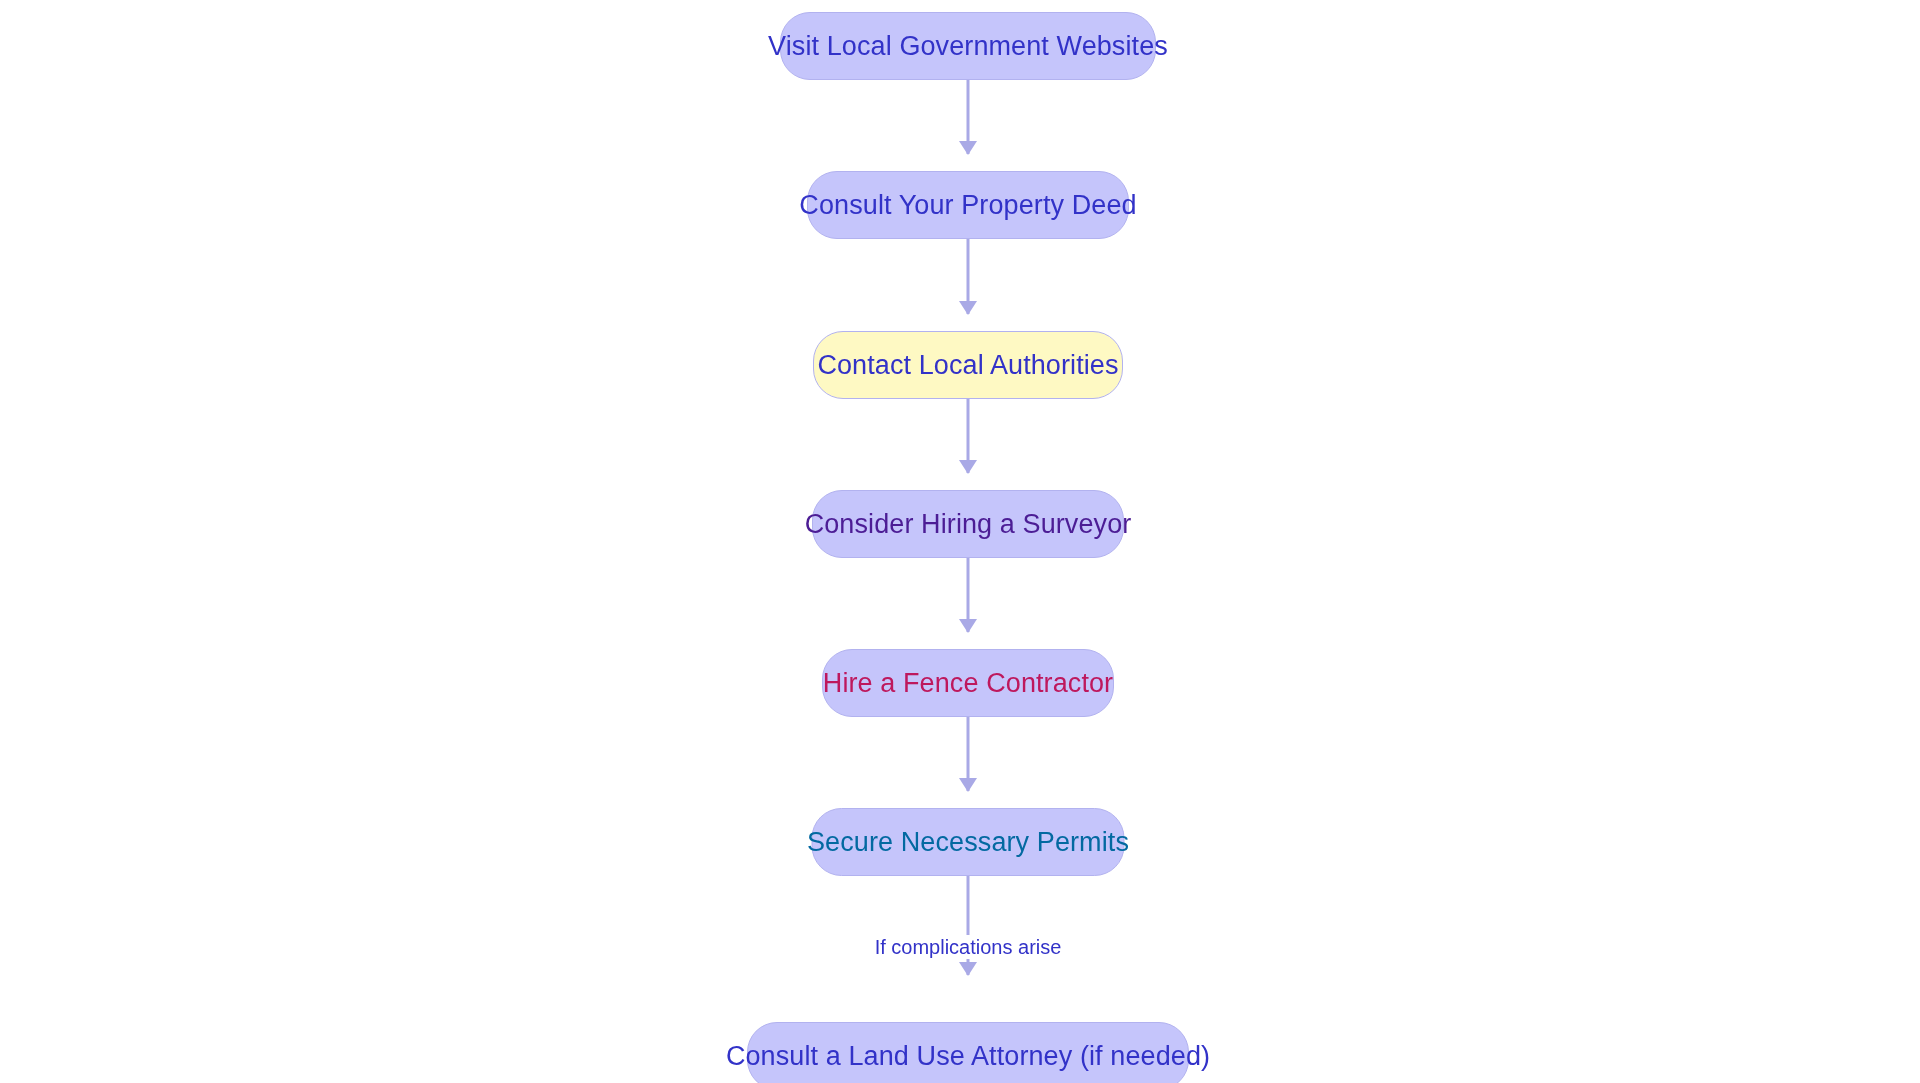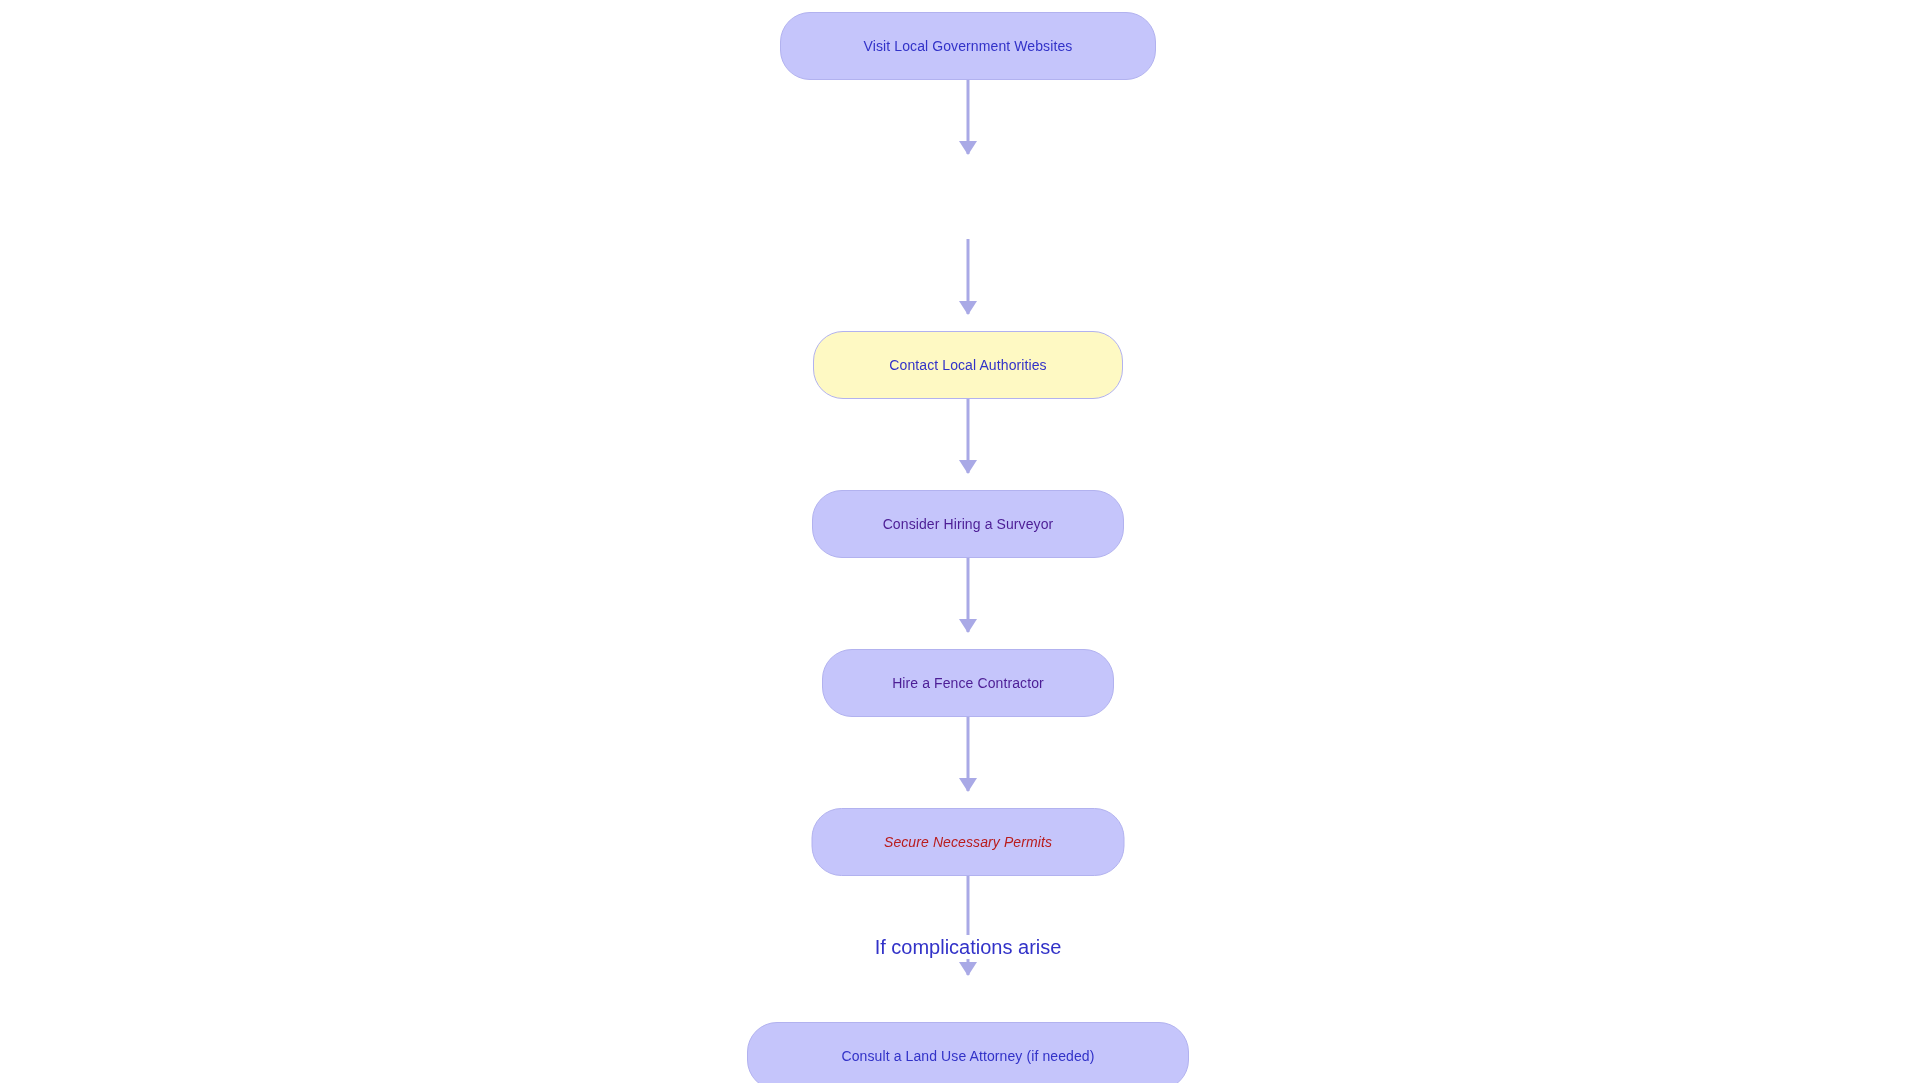--- a/index.html
+++ b/index.html
@@ -31,21 +31,21 @@
     justify-content: center;
     background: #c5c5fb;
     border: 1px solid #b2b2ef;
     border-radius: 30px;
     height: 68px;
     padding: 0 28px;
     white-space: nowrap;
   }
   .node-label {
     color: #3232c8;
-    font-size: 14px;
+    font-size: 27px;
     font-family: "Liberation Sans", sans-serif;
     letter-spacing: 0.1px;
     line-height: 1;
   }
 
   
   .edge {
     position: absolute;
     transform: translateX(-50%);
     width: 3px;
@@ -85,28 +85,31 @@
     <div class="edge" style="left: 968px; top: 558px; height: 74px; background: rgb(169, 169, 230);"></div>
     <div class="arrowhead" style="left: 968px; top: 619px; border-top-color: rgb(169, 169, 230);"></div>
     <div class="edge" style="left: 968px; top: 717px; height: 74px; background: rgb(169, 169, 230);"></div>
     <div class="arrowhead" style="left: 968px; top: 778px; border-top-color: rgb(169, 169, 230);"></div>
     <div class="edge" style="left: 968px; top: 876px; height: 99px; background: rgb(169, 169, 230);"></div>
     <div class="arrowhead" style="left: 968px; top: 962px; border-top-color: rgb(169, 169, 230);"></div>
     <div class="edge-label" style="left: 968px; top: 935px; color: rgb(50, 50, 200);">If complications arise</div>
     <div class="node" style="left: 968px; top: 12px; width: 376px; background: rgb(197, 197, 251); border-color: rgb(178, 178, 239);">
       <span class="node-label" style="color: rgb(50, 50, 200);">Visit Local Government Websites</span>
     </div>
+    <div class="node" style="left: 968px; top: 171px; width: 322px; background: rgb(197, 197, 251); border-color: rgb(178, 178, 239);">
+      <span class="node-label" style="color: rgb(50, 50, 200);">Consult Your Property Deed</span>
+    </div>
     <div class="node" style="left: 968px; top: 331px; width: 310px; background: #fef9c3; border-color: rgb(178, 178, 239); align-items: center;">
       <span class="node-label" style="color: rgb(50, 50, 200);">Contact Local Authorities</span>
     </div>
     <div class="node" style="left: 968px; top: 490px; width: 312px; background: rgb(197, 197, 251); border-color: rgb(178, 178, 239);">
       <span class="node-label" style="color: #4c1d95;">Consider Hiring a Surveyor</span>
     </div>
     <div class="node" style="left: 968px; top: 649px; width: 292px; background: rgb(197, 197, 251); border-color: rgb(178, 178, 239);">
-      <span class="node-label" style="color: #4c1d95;">Hire a Fence Contractor</span>
+      <span class="node-label" style="color: #be185d;">Hire a Fence Contractor</span>
     </div>
     <div class="node" style="left: 968px; top: 808px; width: 313px; background: rgb(197, 197, 251); border-color: rgb(178, 178, 239);">
-      <span class="node-label" style="color: #b91c1c; font-style: italic;">Secure Necessary Permits</span>
+      <span class="node-label" style="color: #0369a1;">Secure Necessary Permits</span>
     </div>
     <div class="node" style="left: 968px; top: 992px; width: 442px; background: rgb(197, 197, 251); border-color: rgb(178, 178, 239); margin-top: 30px;">
       <span class="node-label" style="color: rgb(50, 50, 200);">Consult a Land Use Attorney (if needed)</span>
     </div>
   </div>
 
 </body></html>

